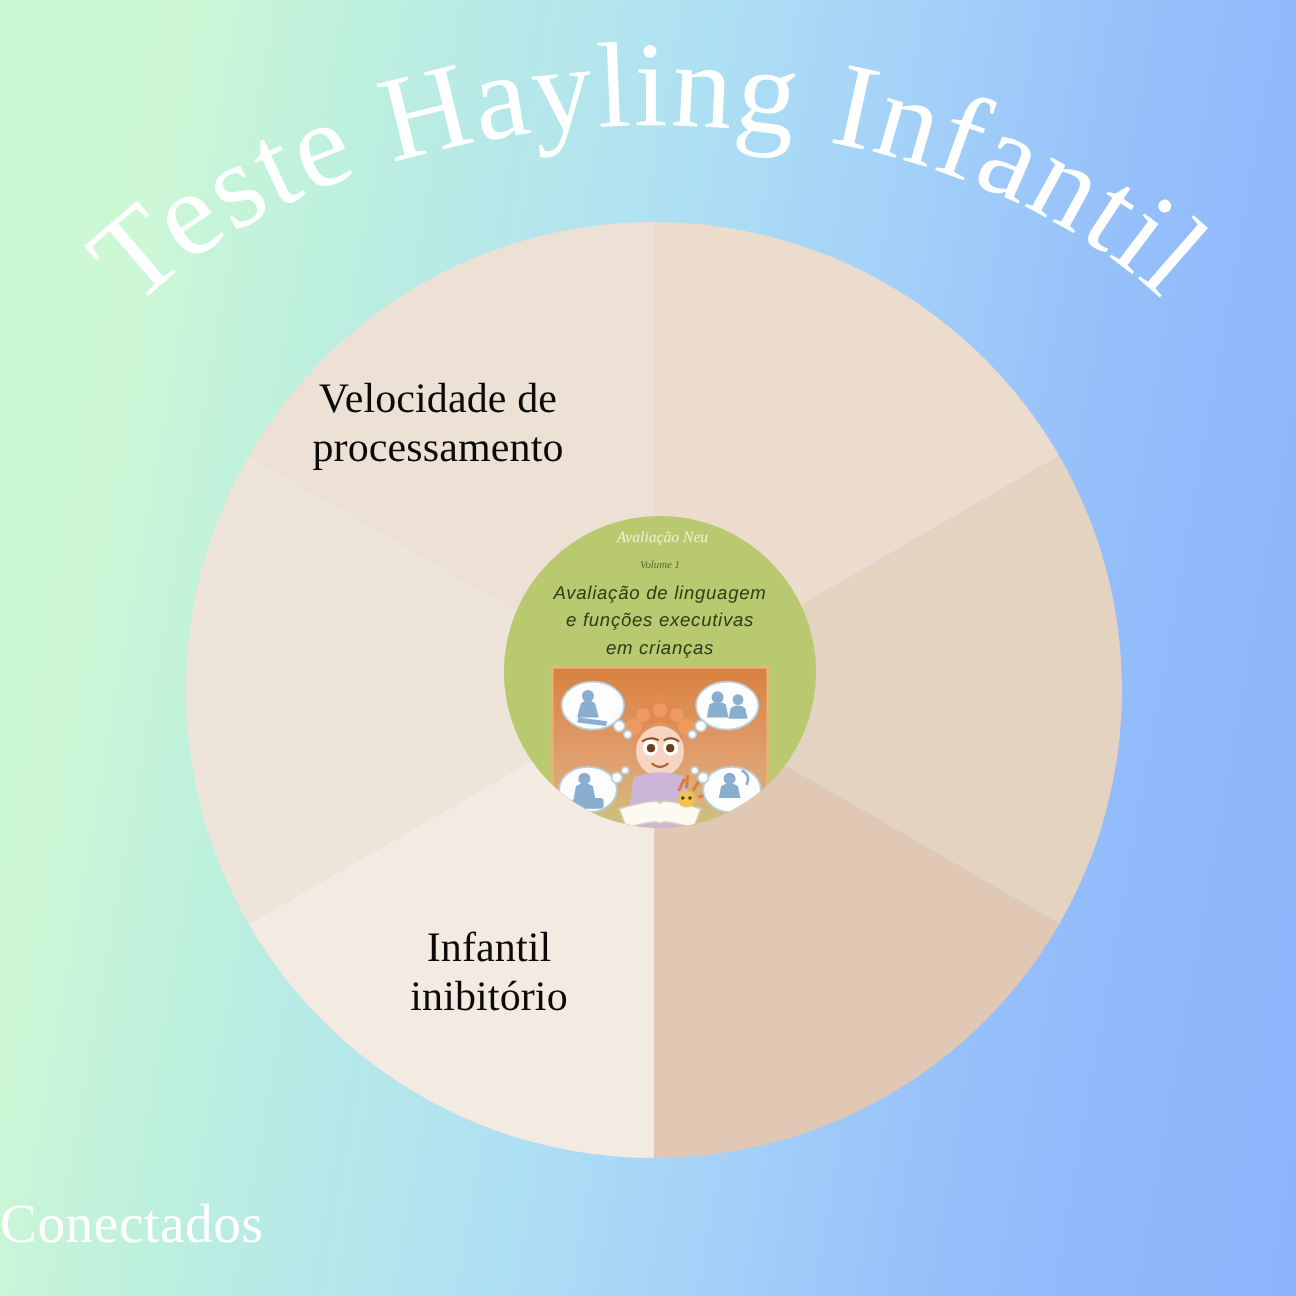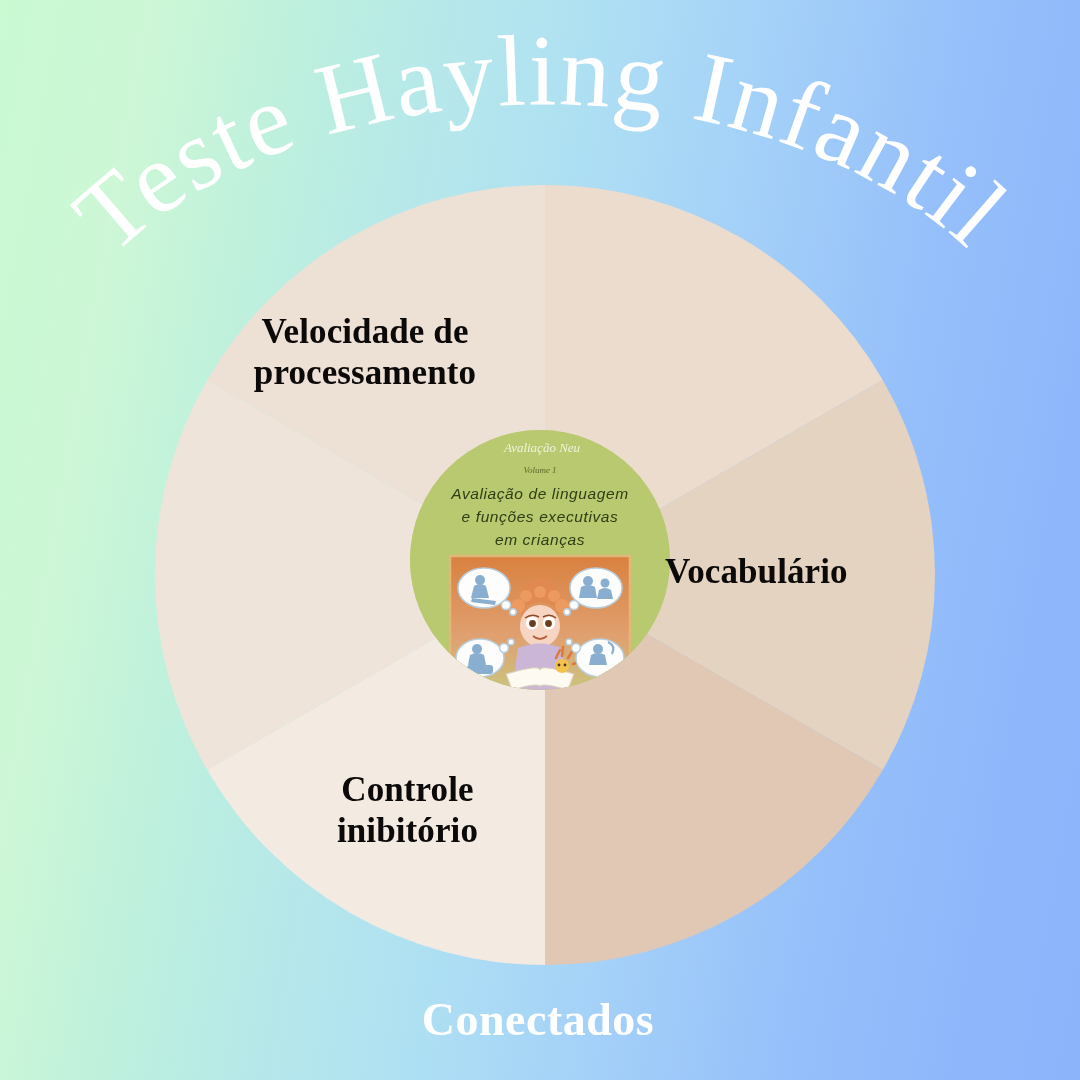--- a/index.html
+++ b/index.html
@@ -30,51 +30,50 @@
   #wheel-wrap{
     position:absolute;left:150px;top:180px;width:790px;height:790px;
   }
   #wheel{display:block;width:790px;height:790px;}
 
   
   .seg-label{
     position:absolute;
     color:#0b0a09;
     font-family:"Liberation Serif", serif;
-    font-weight:700;
+    font-weight:400;
     font-size:35px;
     line-height:1.17;
     text-align:center;
     letter-spacing:0.1px;
     white-space:pre-line;
     pointer-events:none;
   }
   .lbl-velocidade{ left:205px; top:312px; width:320px; }
   .lbl-flexibilidade{ left:545px; top:312px; width:300px; }
   .lbl-vocabulario{  left:665px; top:552px; width:290px; text-align:left;}
   .lbl-memoria{      left:545px; top:796px; width:270px; }
   .lbl-controle{     left:275px; top:770px; width:265px; }
   .lbl-atencao{      left:152px; top:552px; width:272px; }
 
   
   #center-media{
-    position:absolute;left:410px;top:430px;width:260px;height:260px;
+    position:absolute;left:420px;top:430px;width:260px;height:260px;
     border-radius:50%;overflow:hidden;
     background:#b8c96f;
   }
   #center-media svg{display:block;width:260px;height:260px;}
 
   
   #footer-brand{
     position:absolute;left:0;top:993px;width:1076px;
-    text-align:center;
     color:#ffffff;
     font-family:"Liberation Serif", serif;
     font-size:46px;
-    font-weight:700;
+    font-weight:400;
     letter-spacing:0.5px;
   }
 </style>
 </head>
 <body>
 
 <div id="stage">
 
   <svg id="title-arc" viewBox="0 0 1080 330" xmlns="http://www.w3.org/2000/svg">
     <defs>
@@ -202,22 +201,21 @@
           </g>
         </g>
       </g>
     </svg>
   </div>
 
   <div class="seg-label lbl-velocidade">Velocidade de
 processamento</div>
 
 
-  <div class="seg-label lbl-vocabulario">Vocabulário</div>
-
-
-  <div class="seg-label lbl-controle">Controle
+
+
+  <div class="seg-label lbl-controle">Infantil
 inibitório</div>
 
 
   <div id="footer-brand">Conectados</div>
 
 </div>
 
 </body></html>

